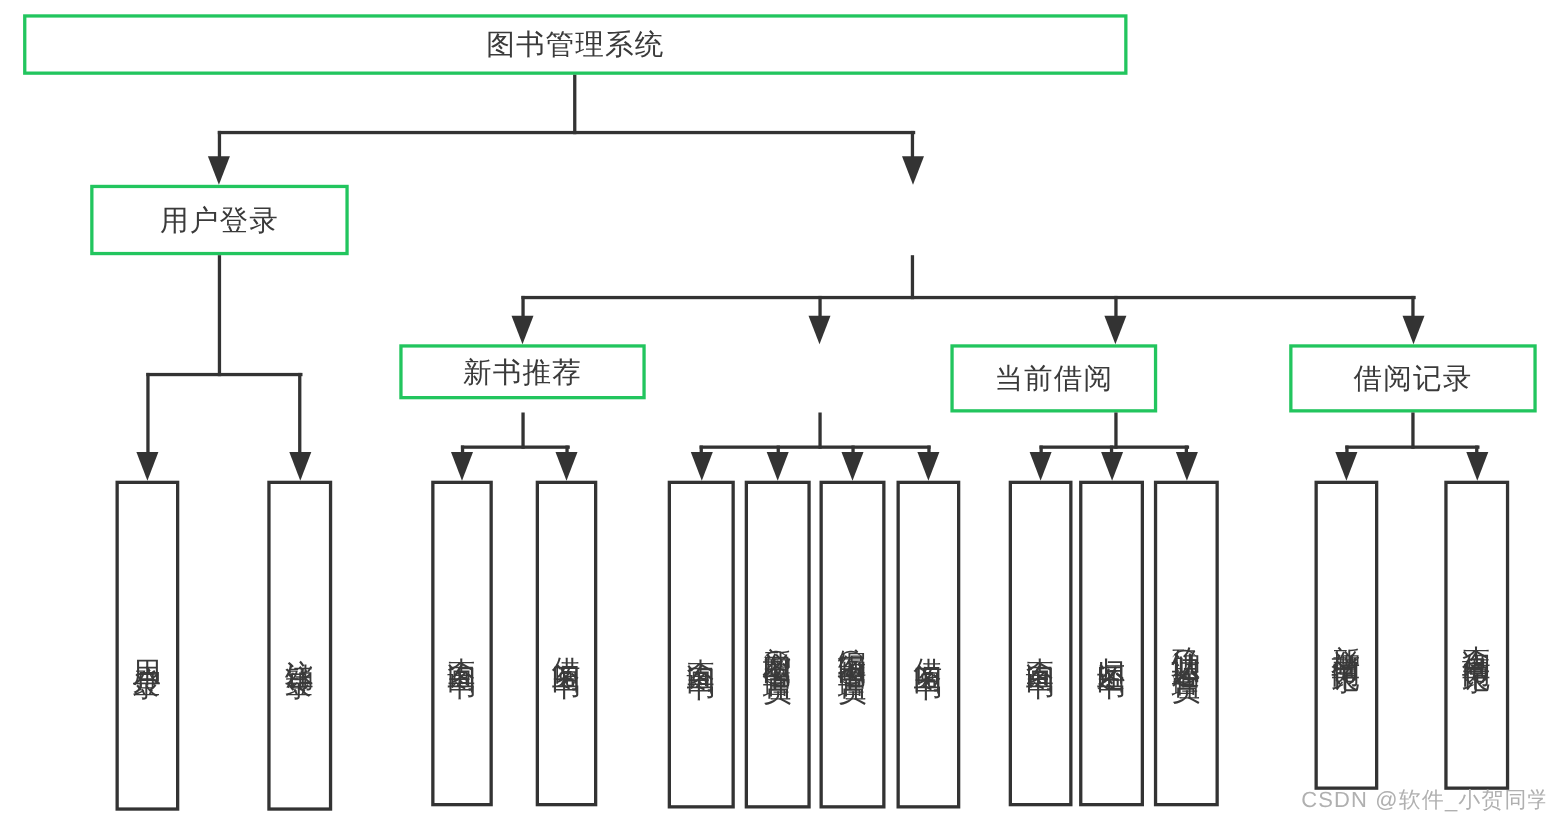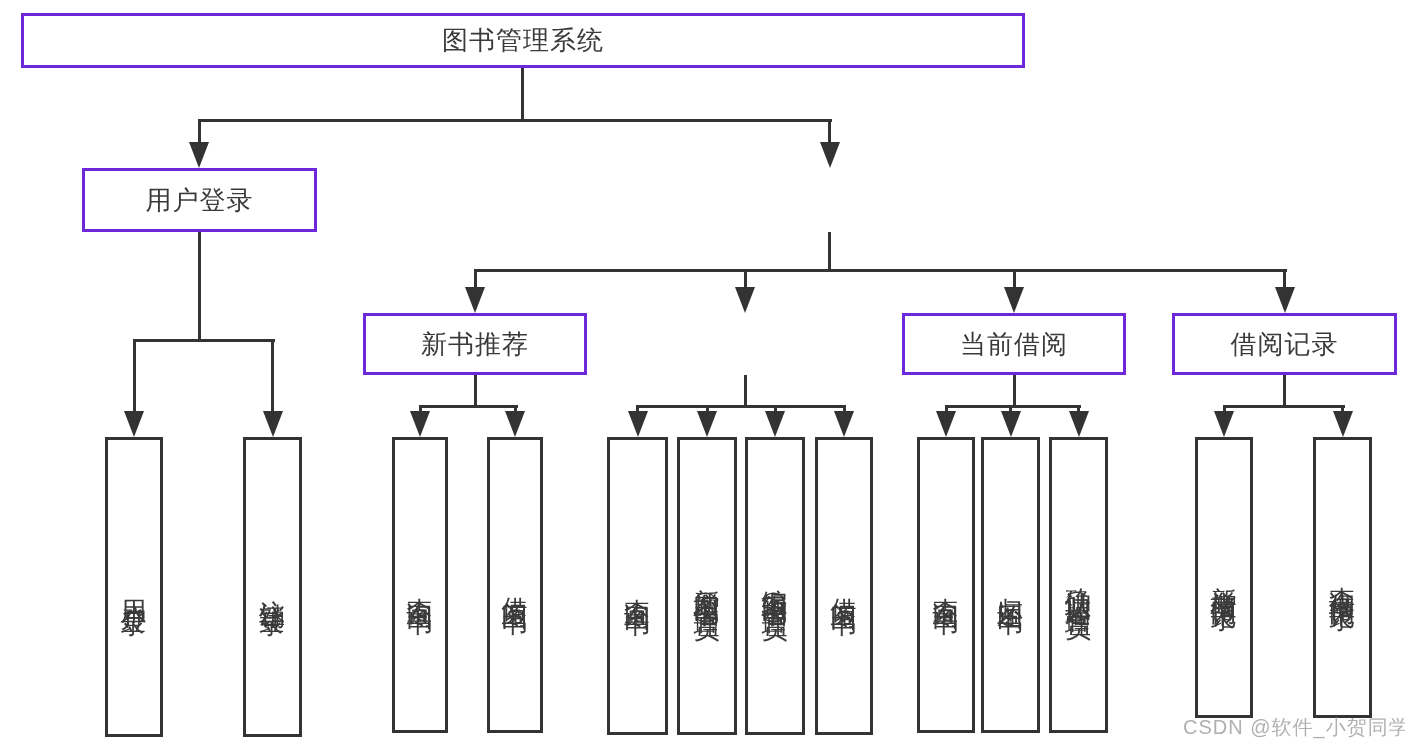--- a/index.html
+++ b/index.html
@@ -8,21 +8,21 @@
     width: 1405px;
     height: 747px;
     background: #ffffff;
     font-family: "Liberation Sans", sans-serif;
     color: #333333;
     overflow: hidden;
   }
   .hbox {
     position: absolute;
     box-sizing: border-box;
-    border: 3px solid #6d28d9;
+    border: 3px solid #22c55e;
     background: #ffffff;
     display: flex;
     align-items: center;
     justify-content: center;
     font-size: 26px;
     letter-spacing: 1px;
     color: #3a3a3a;
   }
   .vbox {
     position: absolute;
@@ -69,26 +69,26 @@
 
   <div class="hbox" style="left:21px; top:13px; width:1004px; height:55px;">
     <span>图书管理系统</span>
   </div>
 
   <div class="hbox" style="left:82px; top:168px; width:235px; height:64px;">
     <span>用户登录</span>
   </div>
 
 
-  <div class="hbox" style="left:363px; top:313px; width:224px; height:62px;">
+  <div class="hbox" style="left:363px; top:313px; width:224px; height:50px;">
     <span>新书推荐</span>
   </div>
 
 
-  <div class="hbox" style="left:902px; top:313px; width:224px; height:62px;">
+  <div class="hbox" style="left:864px; top:313px; width:188px; height:62px;">
     <span>当前借阅</span>
   </div>
 
   <div class="hbox" style="left:1172px; top:313px; width:225px; height:62px;">
     <span>借阅记录</span>
   </div>
 
   <div class="vbox" style="left:105px; top:437px; width:58px; height:300px;">
     <span>用户登录</span>
   </div>

